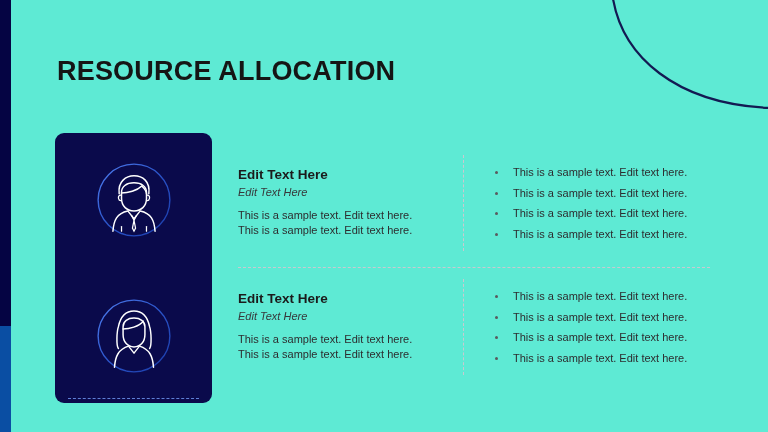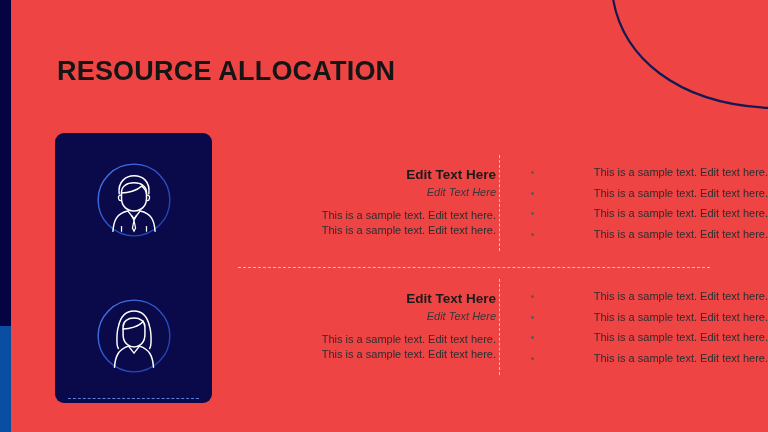--- a/index.html
+++ b/index.html
@@ -7,23 +7,22 @@
     padding: 0;
     background: #ffffff;
   }
   body {
     font-family: "Liberation Sans", sans-serif;
   }
   #slide {
     position: relative;
     width: 768px;
     height: 432px;
-    background: #ef4444;
+    background: #5eead4;
     overflow: hidden;
-    text-align: right;
   }
 
   
   .edge-bar {
     position: absolute;
     left: 0;
     width: 11px;
   }
   .edge-bar-top {
     top: 0;
@@ -108,21 +107,20 @@
     left: 0;
     width: 530px;
     display: flex;
   }
   .row-1 { top: 167px; }
   .row-2 { top: 291px; }
 
   .text-col {
     width: 222px;
     flex: 0 0 222px;
-    margin-left: 36px;
   }
   .head {
     font-size: 13.5px;
     font-weight: bold;
     color: #1b1b1b;
     line-height: 1.25;
     margin: 0 0 1px 0;
   }
   .subhead {
     font-size: 11px;

